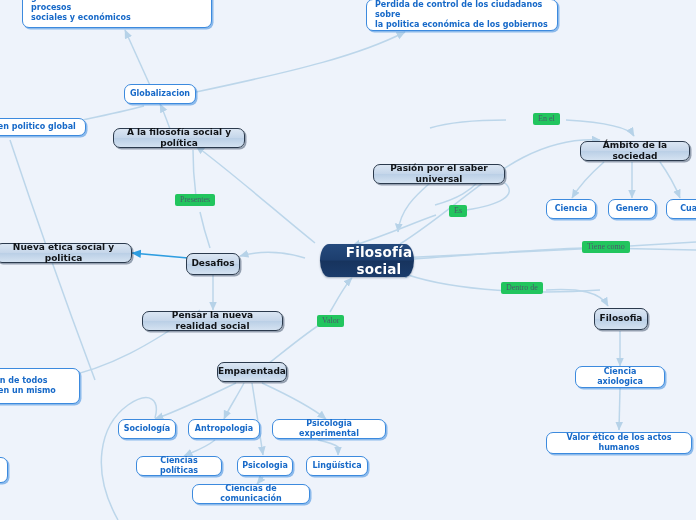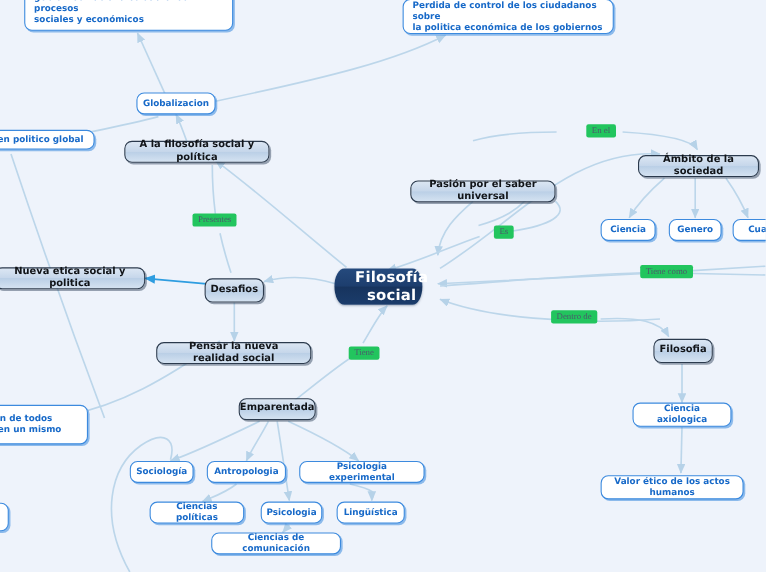--- a/index.html
+++ b/index.html
@@ -164,21 +164,21 @@
       <path d="M566,120 C600,122 628,126 634,136" marker-end="url(#ah)"></path>
 
       <path d="M546,290 C580,288 600,292 608,306" marker-end="url(#ah)"></path>
 
       <path d="M584,248 C520,250 460,256 400,260"></path>
 
       <path d="M630,246 C660,244 680,243 696,242"></path>
     </g>
   </svg>
 
-  <div class="node n-root" style="left:304px;top:244px;width:80px;height:33px;padding-left:24px;">
+  <div class="node n-root" style="left:320px;top:244px;width:94px;height:33px;padding-left:24px;">
     <span>Filosofía social</span>
   </div>
 
   <div class="node n-leaf multi" style="left:22px;top:-12px;width:190px;height:40px;">
     <span>gobiernos nacionales sobre los procesos
 sociales y económicos</span>
   </div>
 
   <div class="node n-leaf multi" style="left:366px;top:-1px;width:192px;height:32px;">
     <span>Perdida de control de los ciudadanos sobre
@@ -271,21 +271,21 @@
   </div>
 
   <div class="node n-main" style="left:594px;top:308px;width:54px;height:22px;">
     <span>Filosofia</span>
   </div>
 
   <div class="node n-leaf" style="left:575px;top:366px;width:90px;height:22px;">
     <span>Ciencia axiologica</span>
   </div>
 
-  <div class="node n-leaf" style="left:546px;top:432px;width:130px;height:22px;">
+  <div class="node n-leaf" style="left:546px;top:432px;width:146px;height:22px;">
     <span>Valor ético de los actos humanos</span>
   </div>
 
   <div class="elabel" style="left:533px;top:113px;">
     <span>En el</span>
   </div>
 
   <div class="elabel" style="left:436px;top:205px;margin-left:13px;">
     <span>Es</span>
   </div>
@@ -296,16 +296,16 @@
 
   <div class="elabel" style="left:582px;top:241px;">
     <span>Tiene como</span>
   </div>
 
   <div class="elabel" style="left:501px;top:282px;">
     <span>Dentro de</span>
   </div>
 
   <div class="elabel" style="left:317px;top:315px;">
-    <span>Tiene</span>
+    <span>Valor</span>
   </div>
 
 </div>
 
 </body></html>

